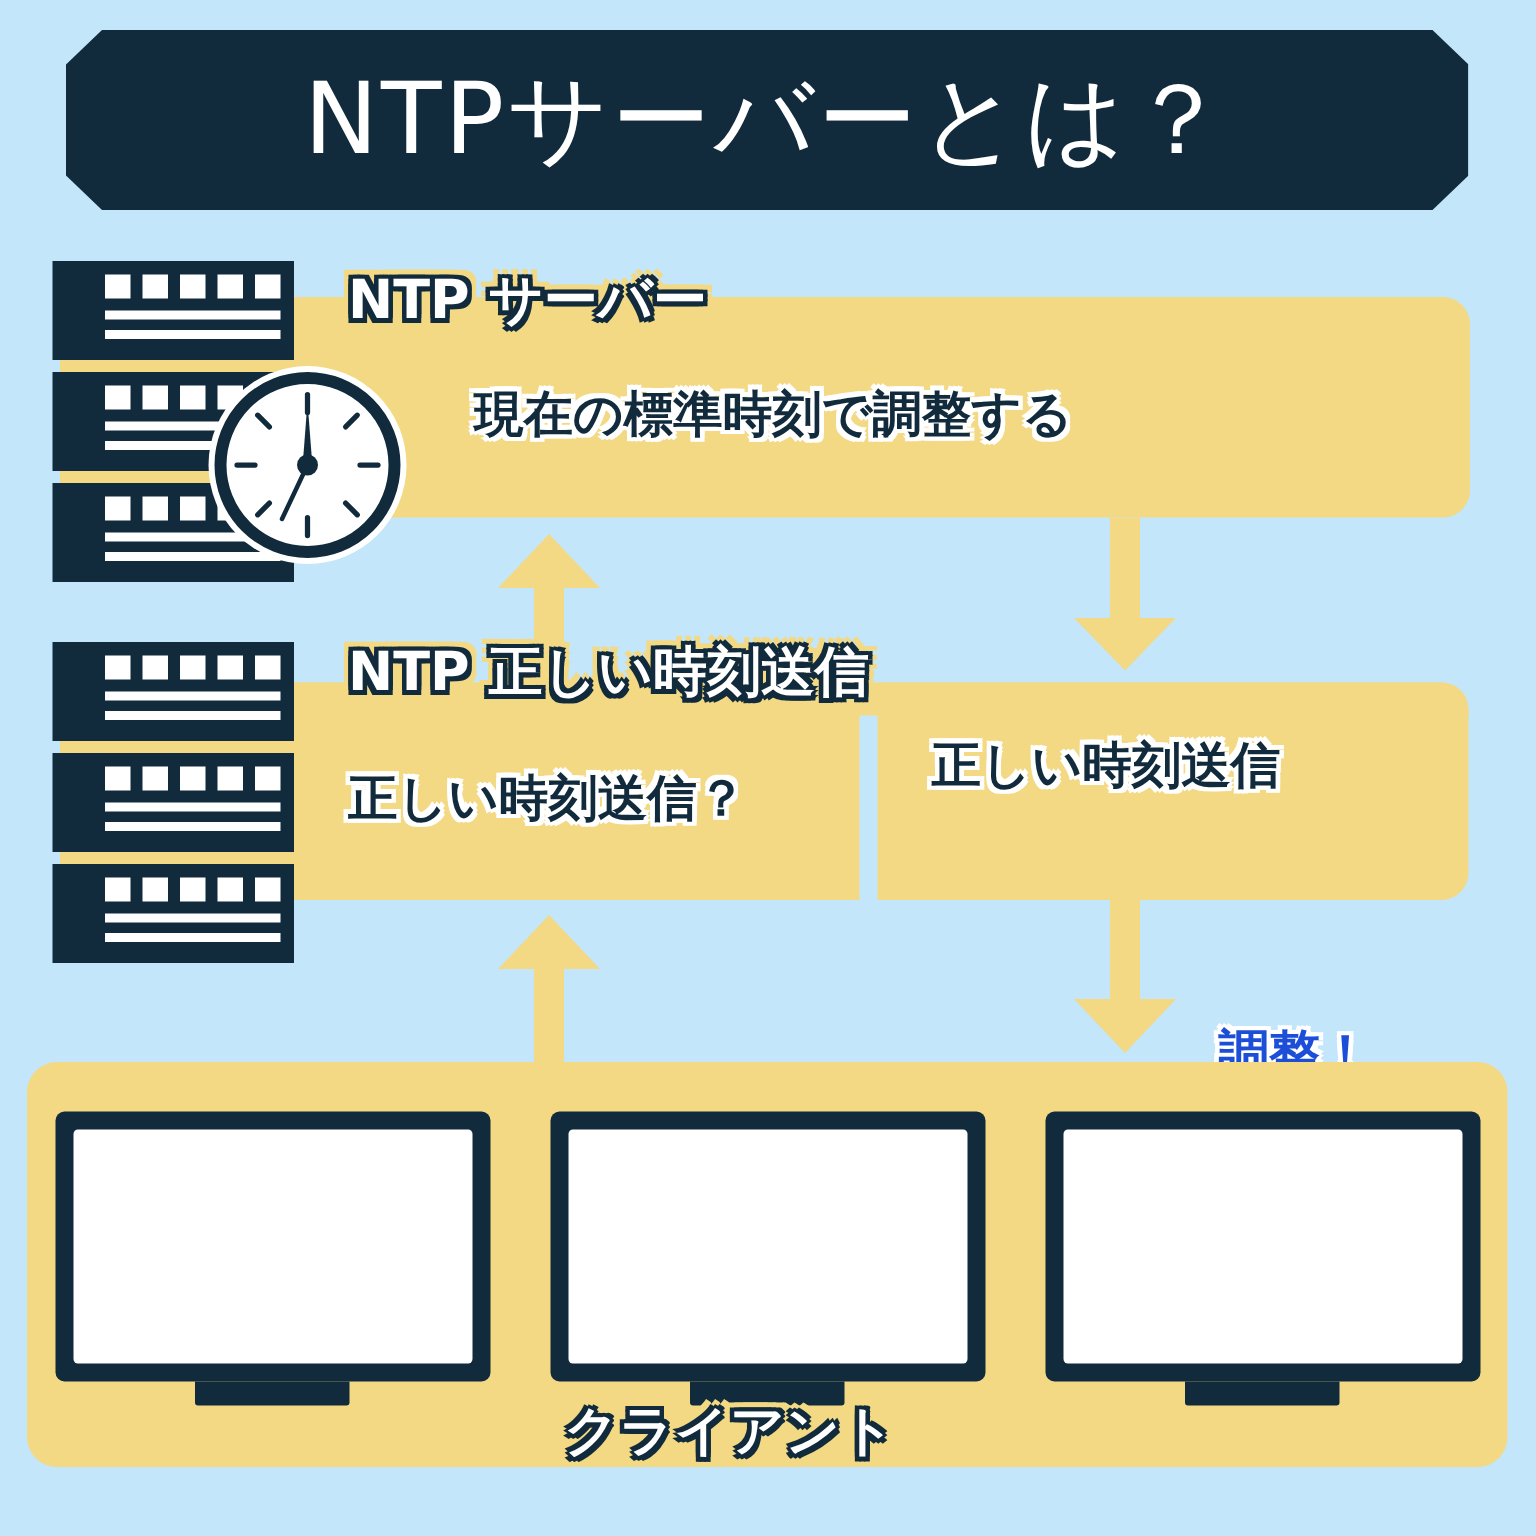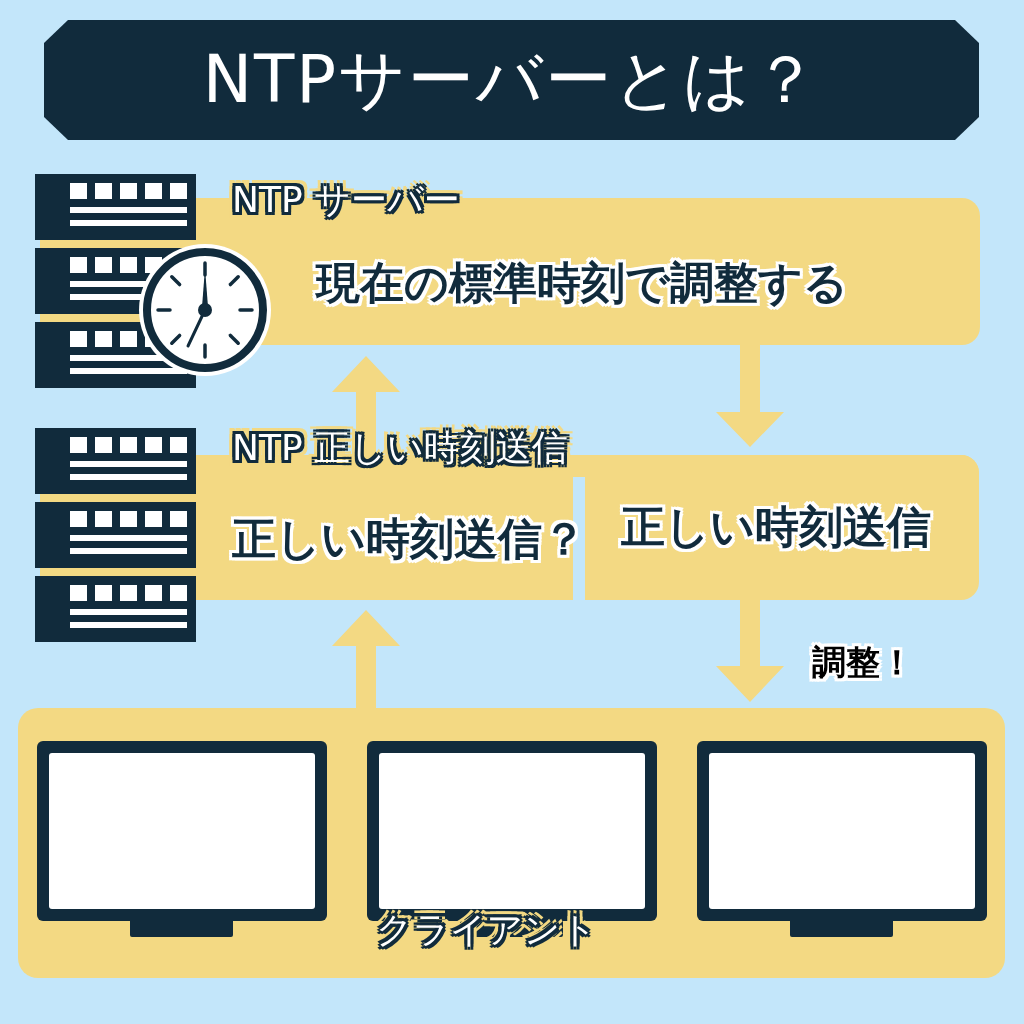--- a/index.html
+++ b/index.html
@@ -26,44 +26,45 @@
   
   .ybox { background: #f3d983; }
   .server-box { left: 40px; top: 198px; width: 940px; height: 147px; border-radius: 0 18px 18px 0; }
   .client-left { left: 40px; top: 455px; width: 533px; height: 145px; }
   .client-right { left: 585px; top: 455px; width: 394px; height: 145px; border-radius: 0 18px 18px 0; }
   .client-top-strip { left: 40px; top: 455px; width: 939px; height: 22px; border-radius: 0 18px 0 0; }
   .pc-box { left: 18px; top: 708px; width: 987px; height: 270px; border-radius: 20px; }
 
   
   .heading {
-    font-weight: normal; font-size: 36px; color: #ffffff;
+    font-weight: bold; font-size: 36px; color: #ffffff;
     font-family: "DejaVu Sans", sans-serif;
     text-shadow:
       -3px -3px 0 #112b3c, 3px -3px 0 #112b3c, -3px 3px 0 #112b3c, 3px 3px 0 #112b3c,
       0 -3px 0 #112b3c, 0 3px 0 #112b3c, -3px 0 0 #112b3c, 3px 0 0 #112b3c,
       -6px -6px 0 #f3d983, 6px -6px 0 #f3d983, -6px 6px 0 #f3d983, 6px 6px 0 #f3d983,
       0 -6px 0 #f3d983, 0 6px 0 #f3d983, -6px 0 0 #f3d983, 6px 0 0 #f3d983;
     white-space: nowrap;
   }
   .body-text {
-    font-size: 44px; color: #112b3c; font-weight: bold;
+    font-size: 33px; color: #112b3c; font-weight: bold;
     font-family: Liberation Mono, monospace;
     text-shadow:
       -3px -3px 0 #fff, 3px -3px 0 #fff, -3px 3px 0 #fff, 3px 3px 0 #fff,
       0 -3px 0 #fff, 0 3px 0 #fff, -3px 0 0 #fff, 3px 0 0 #fff;
     white-space: nowrap;
   }
   .accent-text {
-    font-size: 34px; color: #000000; font-weight: bold;
+    font-size: 34px; color: #1d4ed8; font-weight: bold;
     font-family: "DejaVu Sans", sans-serif;
     text-shadow:
       -3px -3px 0 #fff, 3px -3px 0 #fff, -3px 3px 0 #fff, 3px 3px 0 #fff,
       0 -3px 0 #fff, 0 3px 0 #fff, -3px 0 0 #fff, 3px 0 0 #fff;
     white-space: nowrap;
+    margin-top: 40px;
   }
 
   
   .rack {
     width: 161px; height: 66px; background: #112b3c;
   }
   .rack .sq { position: absolute; top: 9px; width: 17px; height: 16px; background: #fff; }
   .rack .ln { position: absolute; left: 35px; width: 117px; height: 6px; background: #fff; }
 
   
@@ -176,21 +177,21 @@
       <div class="sq" style="left:85px"></div>
       <div class="sq" style="left:110px"></div>
       <div class="sq" style="left:135px"></div>
     <div class="ln" style="top:33px"></div>
       <div class="ln" style="top:46px"></div>
   </div>
 </div>
 
 <div class="abs heading" style="left:232px;top:424px;">NTP 正しい時刻送信</div>
 <div class="abs body-text" style="left:232px;top:510px;">正しい時刻送信？</div>
-<div class="abs body-text" style="left:621px;top:498px;">正しい時刻送信</div>
+<div class="abs body-text" style="left:621px;top:488px;">正しい時刻送信</div>
 
 <div class="abs" style="left:332px;top:610px;">
   <svg width="68" height="100" viewBox="0 0 68 100">
     <polygon points="34,0 68,36 44,36 44,100 24,100 24,36 0,36" fill="#f3d983"></polygon>
   </svg>
 </div>
 
 <div class="abs" style="left:716px;top:598px;">
   <svg width="68" height="104" viewBox="0 0 68 104">
     <polygon points="24,0 44,0 44,68 68,68 34,104 0,68 24,68" fill="#f3d983"></polygon>
@@ -209,13 +210,13 @@
 <div class="abs monitor" style="left:367px;top:741px;">
     <div class="screen"></div>
   </div>
 <div class="abs monitor-stand" style="left:460px;top:921px;"></div>
 
 <div class="abs monitor" style="left:697px;top:741px;">
     <div class="screen"></div>
   </div>
 <div class="abs monitor-stand" style="left:790px;top:921px;"></div>
 
-<div class="abs heading" style="left:376px;top:906px;">クライアント</div>
+<div class="abs heading" style="left:376px;top:930px;">クライアント</div>
 
 </body></html>

